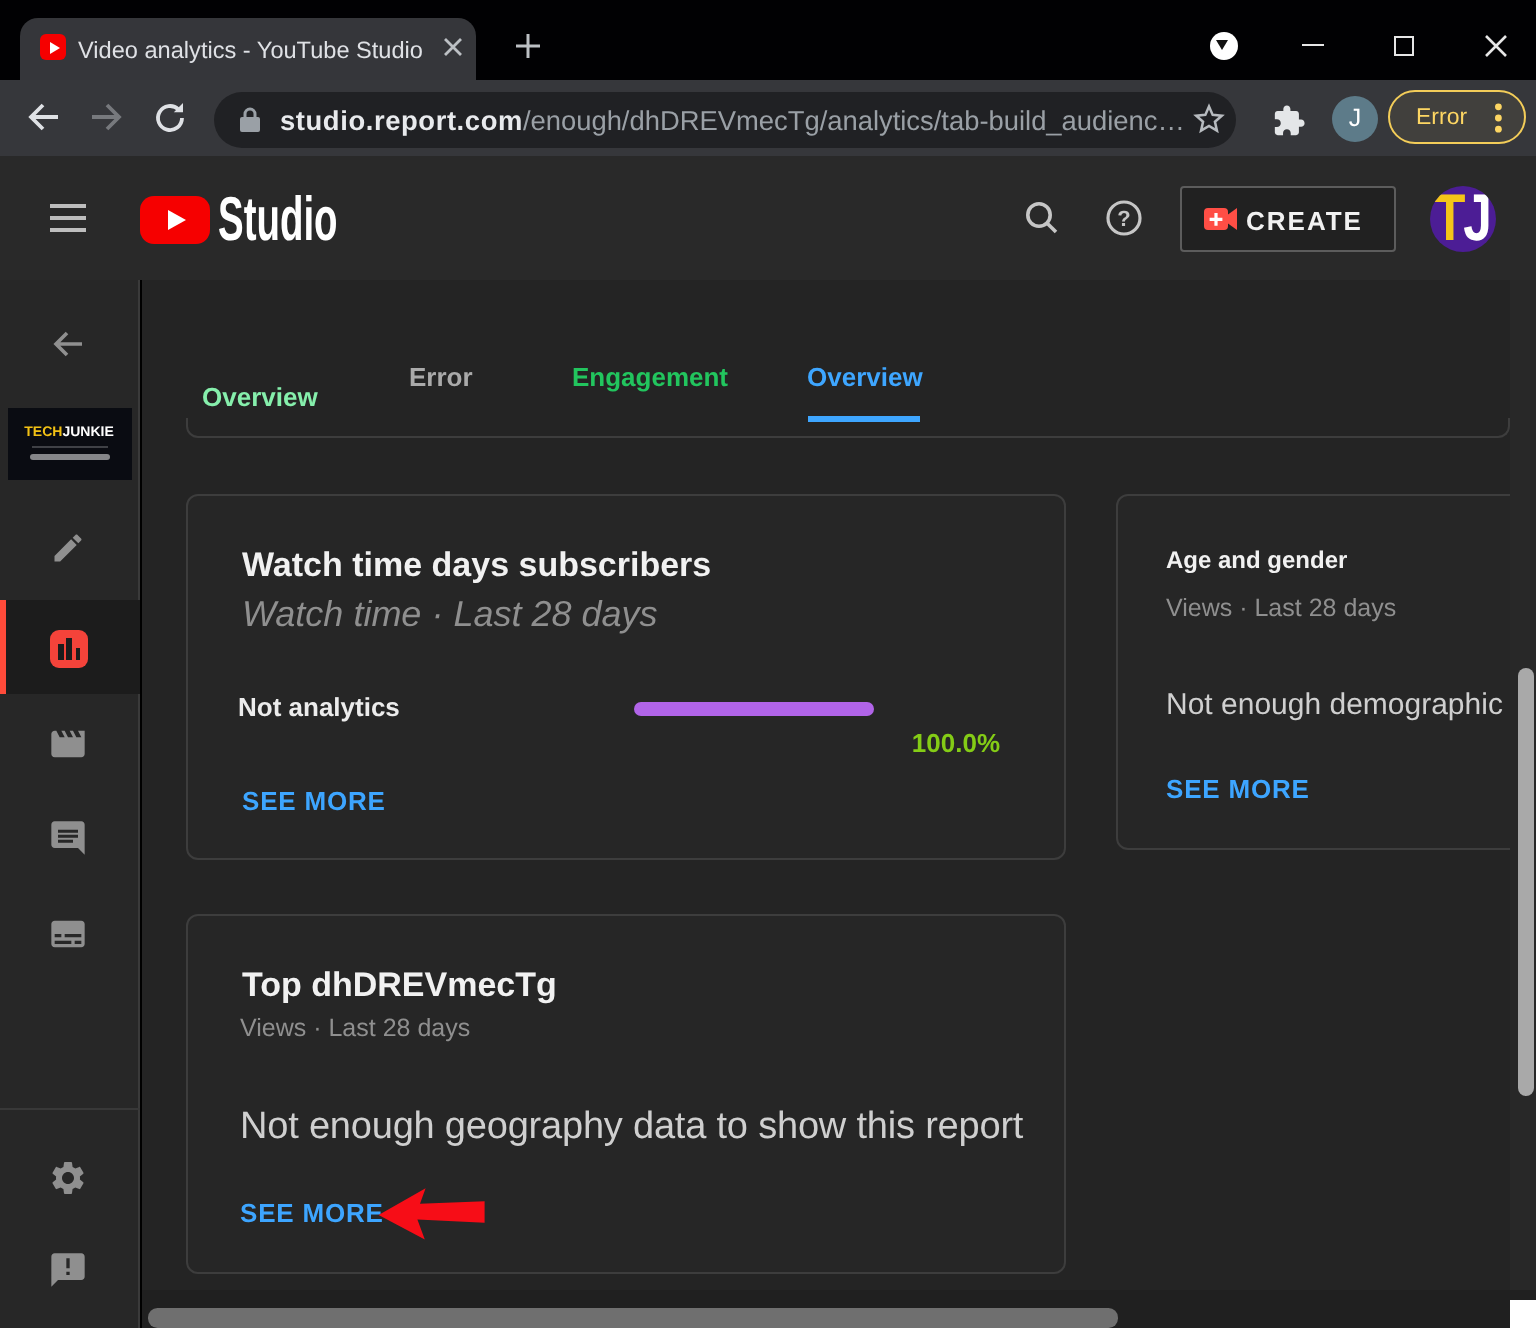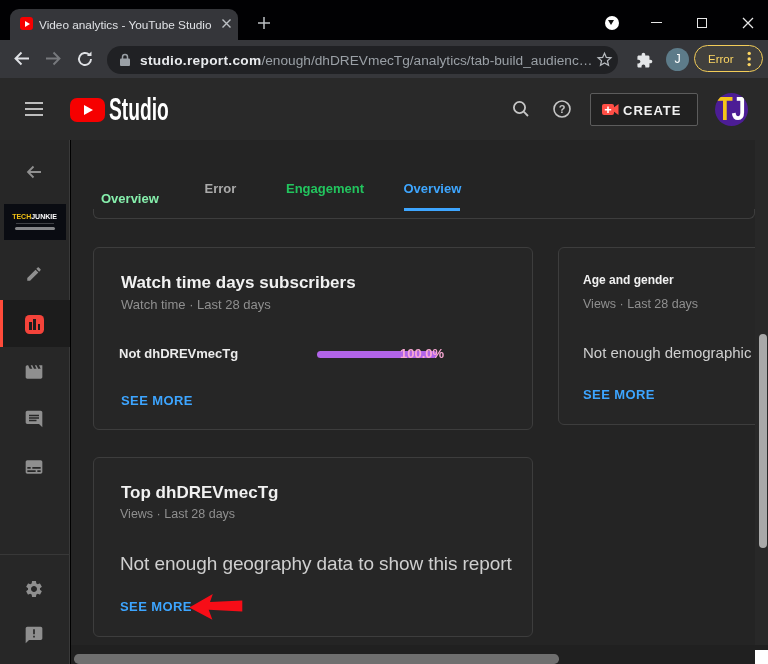--- a/index.html
+++ b/index.html
@@ -132,24 +132,24 @@
 <div class="a" style="left:71px;top:140px;width:697px;height:524px;background:#242424;"></div>
 <div class="a" style="left:101px;top:191px;font-size:13px;font-weight:bold;color:#86efac;">Overview</div>
 <div class="a" style="left:204.5px;top:181px;font-size:13px;font-weight:bold;color:#aaa;">Error</div>
 <div class="a" style="left:286px;top:181px;font-size:13px;font-weight:bold;color:#22c55e;">Engagement</div>
 <div class="a" style="left:403.5px;top:181px;font-size:13px;font-weight:bold;color:#3ea6ff;">Overview</div>
 <div class="a" style="left:403.5px;top:208px;width:56px;height:3px;background:#3ea6ff;"></div>
 <div class="a" style="left:93px;top:209px;width:662px;height:10px;border:1px solid #3d3d3d;border-top:none;border-radius:0 0 6px 6px;"></div>
 
 <div class="a" style="left:93px;top:247px;width:440px;height:183px;background:#262626;border:1px solid #3d3d3d;border-radius:6px;"></div>
 <div class="a" style="left:121px;top:273px;font-size:17px;font-weight:bold;color:#f1f1f1;">Watch time days subscribers</div>
-<div class="a" style="left:121px;top:297px;font-size:13px;color:#8f8f8f;">Watch time · Last 28 days</div>
-<div class="a" style="left:119px;top:346px;font-size:13px;font-weight:bold;color:#ececec;">Not dhDREVmecTg</div>
+<div class="a" style="left:121px;top:297px;font-size:18px;color:#8f8f8f;font-style:italic;">Watch time · Last 28 days</div>
+<div class="a" style="left:119px;top:346px;font-size:13px;font-weight:bold;color:#ececec;">Not analytics</div>
 <div class="a" style="left:317px;top:350.5px;width:120px;height:7.5px;border-radius:4px;background:#b164e8;"></div>
-<div class="a" style="left:400px;top:346px;width:100px;text-align:left;font-size:13px;font-weight:bold;color:#f9a8d4;">100.0%</div>
+<div class="a" style="left:400px;top:364px;width:100px;text-align:right;font-size:13px;font-weight:bold;color:#84cc16;">100.0%</div>
 <div class="a" style="left:121px;top:392.5px;font-size:13px;font-weight:bold;color:#3da5ff;letter-spacing:.4px;">SEE MORE</div>
 
 <div class="a" style="left:557.5px;top:247px;width:240px;height:178px;background:#262626;border:1px solid #3d3d3d;border-radius:6px;"></div>
 <div class="a" style="left:583px;top:273px;font-size:12px;font-weight:bold;color:#f1f1f1;">Age and gender</div>
 <div class="a" style="left:583px;top:297px;font-size:12.5px;color:#8f8f8f;">Views · Last 28 days</div>
 <div class="a" style="left:583px;top:344px;font-size:15px;color:#cfcfcf;white-space:nowrap;">Not enough demographic data to show this report</div>
 <div class="a" style="left:583px;top:386.5px;font-size:13px;font-weight:bold;color:#3da5ff;letter-spacing:.4px;">SEE MORE</div>
 
 <div class="a" style="left:93px;top:457px;width:440px;height:180px;background:#262626;border:1px solid #3d3d3d;border-radius:6px;"></div>
 <div class="a" style="left:121px;top:483px;font-size:17px;font-weight:bold;color:#f1f1f1;">Top dhDREVmecTg</div>

